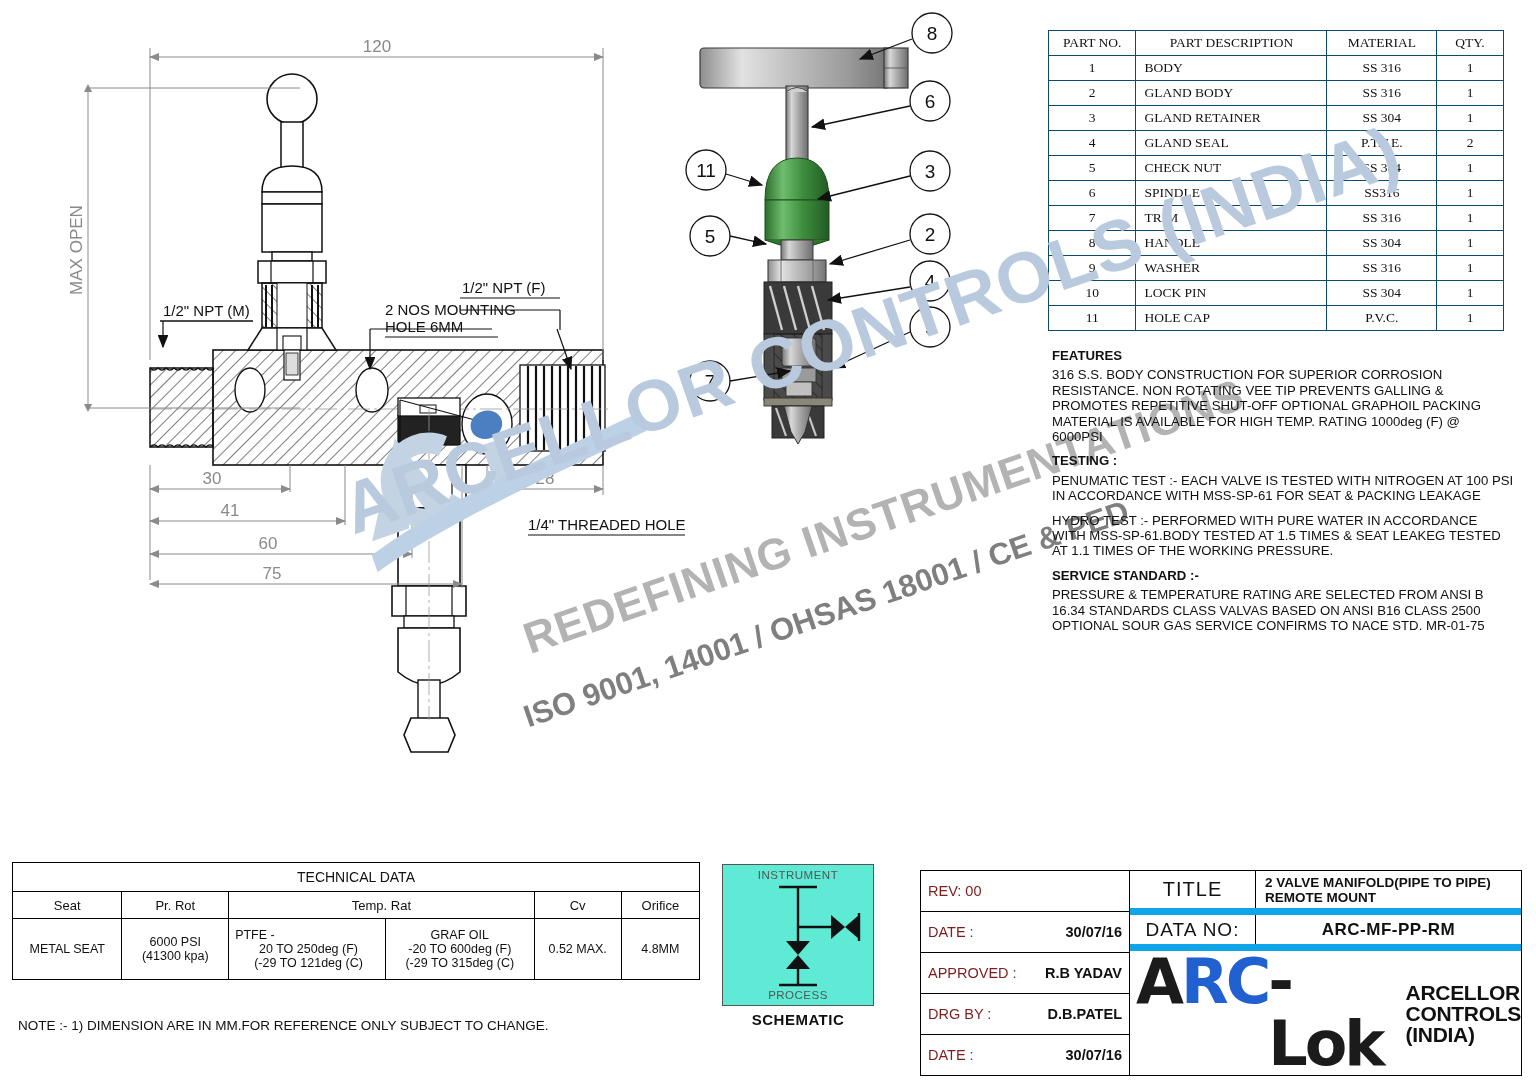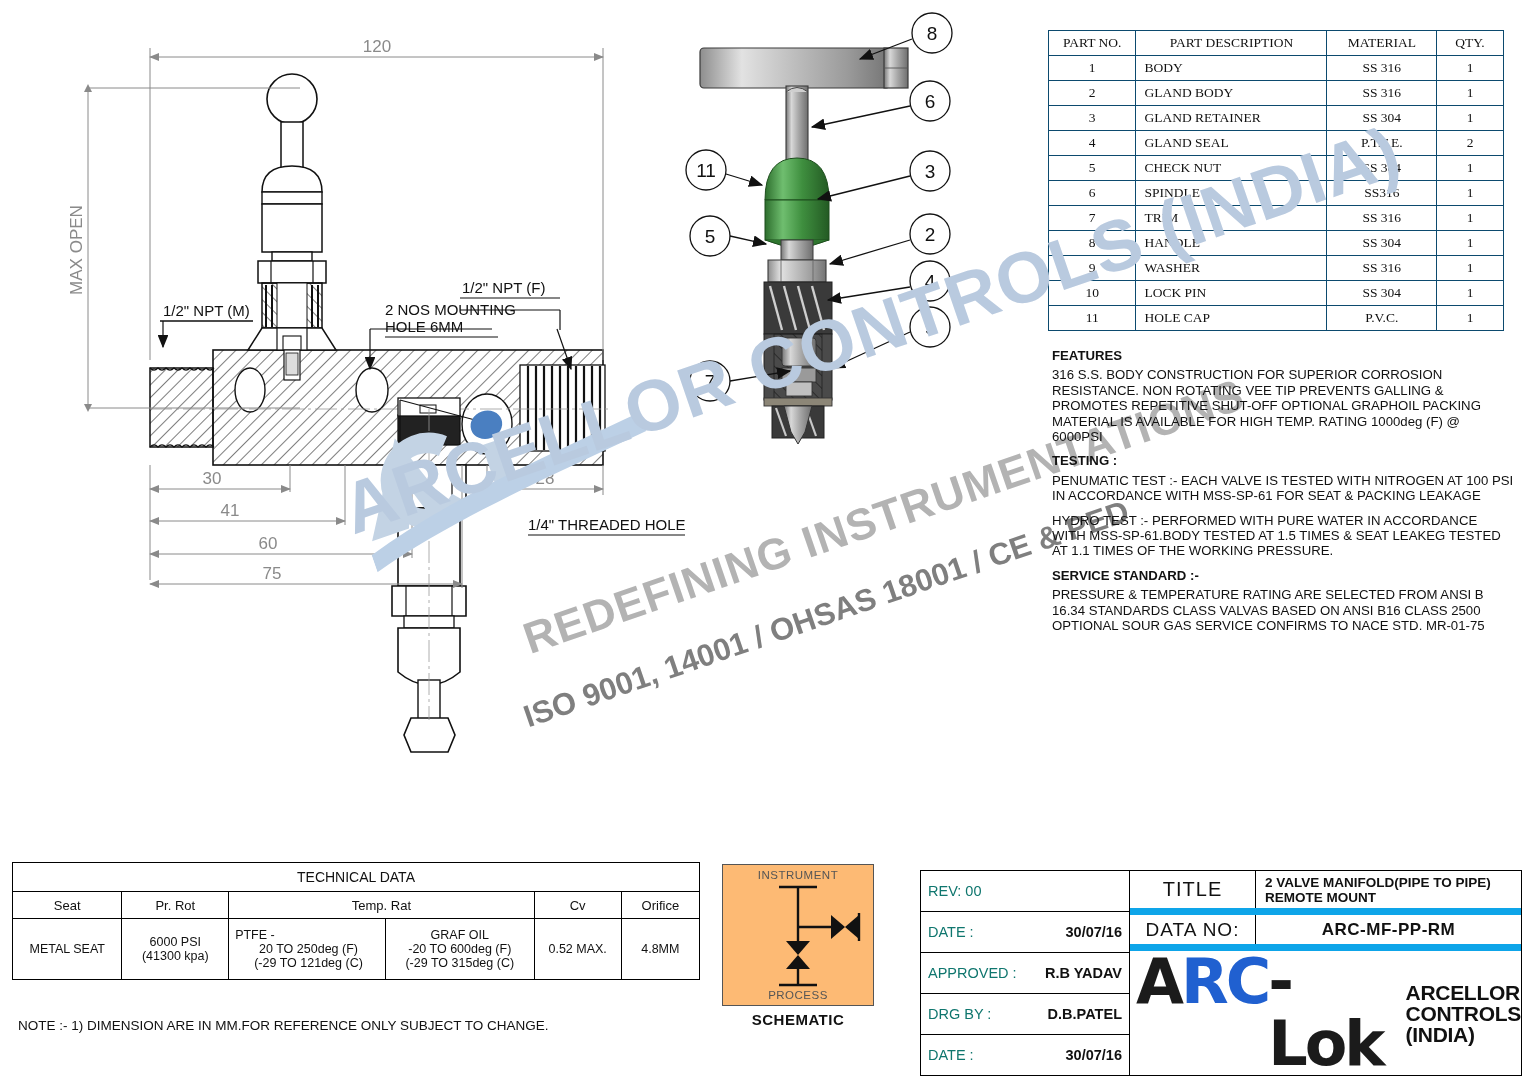--- a/index.html
+++ b/index.html
@@ -47,35 +47,35 @@
   #tech-table .hrow td{height:22px;font-size:13px;}
   #tech-table .drow td{height:56px;}
   .tleft{text-align:left !important;padding-left:6px !important;}
 
   
   #note{left:18px;top:1018px;font-size:13.5px;}
 
   
   #schem-wrap{left:722px;top:864px;width:152px;}
   #schem-box{width:150px;height:140px;border:1px solid #555;position:relative;
-             background:#fdba74;}
+             background:#5eead4;}
   #schem-label{text-align:center;font-weight:bold;font-size:15px;margin-top:5px;
                letter-spacing:.5px;}
   .sch-cap{position:absolute;width:100%;text-align:center;font-size:11.5px;
            color:#555;letter-spacing:.5px;}
 
   
   #title-block{left:920px;top:870px;width:600px;height:204px;
                border:1px solid #000;display:flex;}
   #tb-left{width:208px;border-right:1px solid #000;display:flex;
            flex-direction:column;}
   .tb-row{flex:1;border-bottom:1px solid #000;display:flex;align-items:center;
           padding:0 7px;font-size:14.5px;box-sizing:border-box;}
   .tb-row:last-child{border-bottom:none;}
-  .tb-lab{color:#0f766e;}
+  .tb-lab{color:#7f1d1d;}
   .tb-val{font-weight:bold;margin-left:auto;font-size:14.5px;}
   #tb-right{flex:1;display:flex;flex-direction:column;}
   .tb-rrow{display:flex;border-bottom:7px solid #0ea5e9;}
   .tb-rkey{width:125px;border-right:1px solid #000;display:flex;
            align-items:center;justify-content:center;font-size:20px;
            letter-spacing:1px;}
   .tb-rval{flex:1;display:flex;align-items:center;padding:0 9px;
            font-weight:bold;font-size:13.5px;line-height:15px;}
   #tb-title-row{height:54px;}
   #tb-part-row{height:42px;}

